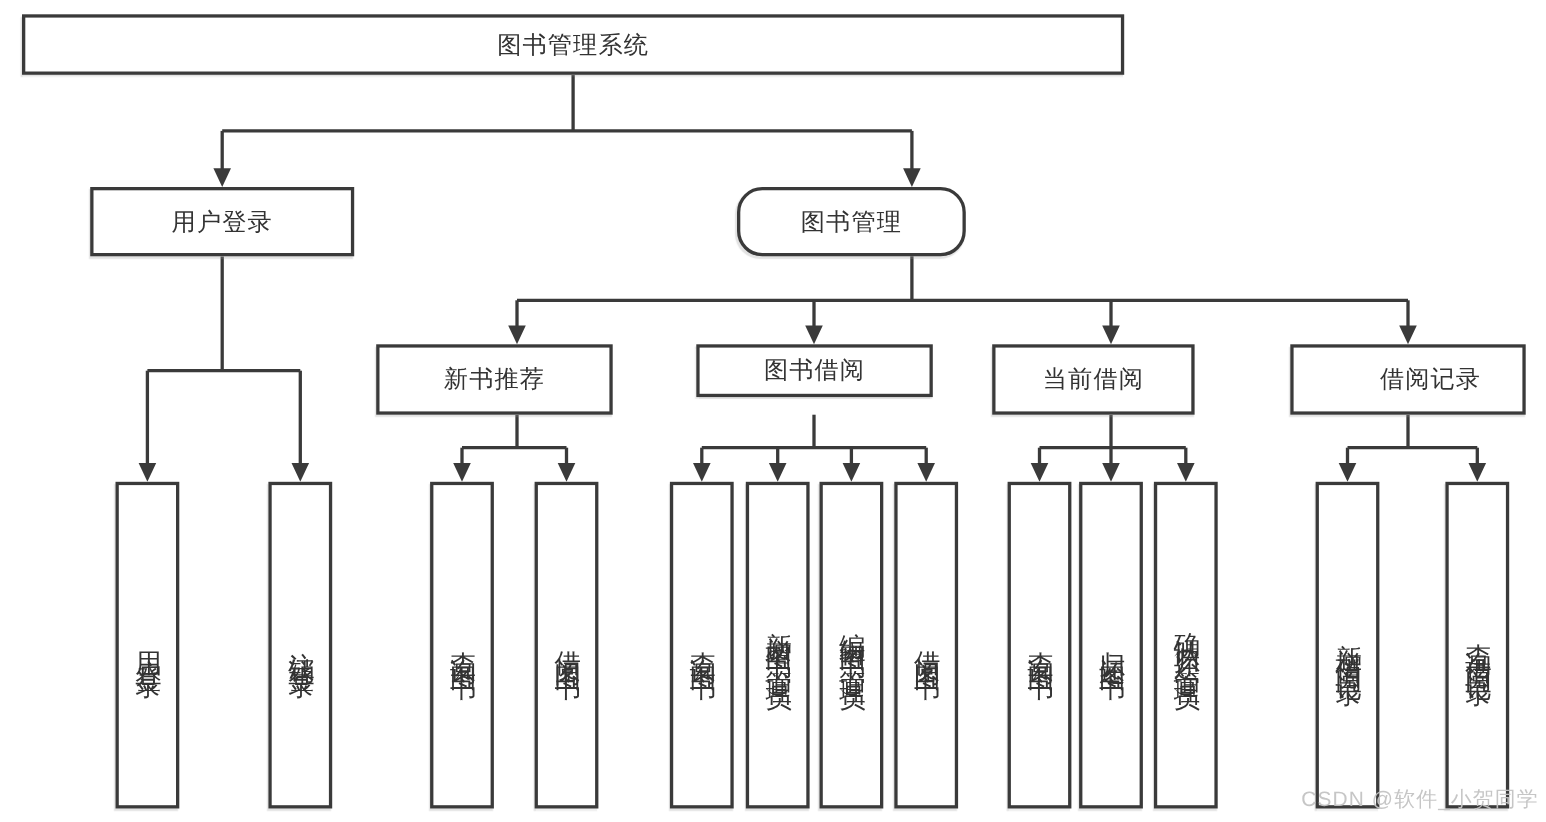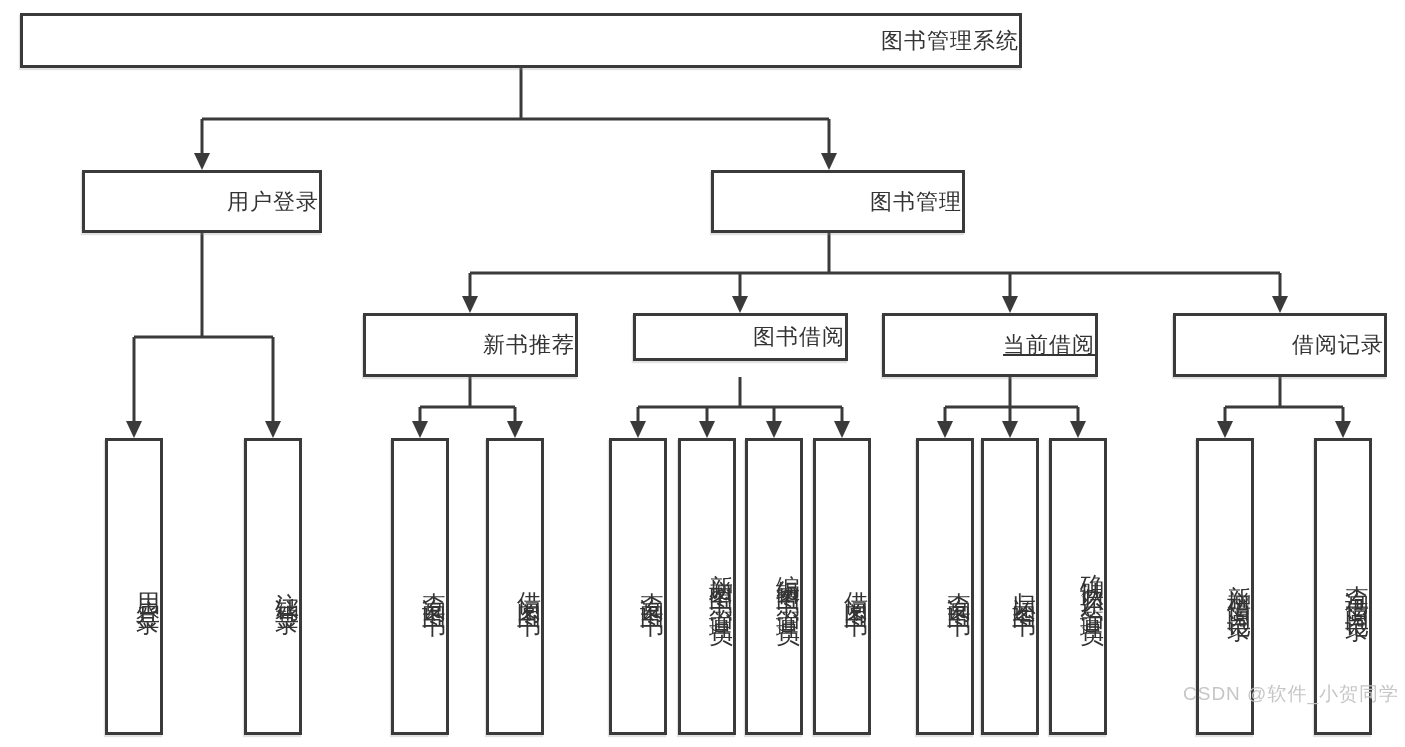--- a/index.html
+++ b/index.html
@@ -2,21 +2,21 @@
 <html><head>
 <meta charset="utf-8">
 <style>
   html,body{margin:0;padding:0;background:#ffffff;}
   body{font-family:"Liberation Sans", sans-serif;}
   .canvas{position:relative;width:1405px;height:747px;background:#ffffff;overflow:hidden;}
   .wires{position:absolute;left:0;top:0;z-index:1;}
   .node{
     position:absolute;box-sizing:border-box;z-index:2;
     border:3px solid #3a3a3a;background:#ffffff;
-    display:flex;align-items:center;justify-content:flex-end;
+    display:flex;align-items:center;justify-content:center;
     color:#333333;font-size:22px;letter-spacing:1px;
     box-shadow:-1px 2px 1px rgba(150,150,150,0.28);
   }
   .leaf span{
     writing-mode:vertical-rl;text-orientation:mixed;
     font-size:24px;line-height:1;letter-spacing:7px;
     color:#333333;white-space:nowrap;
   }
   .watermark{
     position:absolute;z-index:3;font-size:19px;letter-spacing:1px;
@@ -94,31 +94,31 @@
     </g>
   </svg>
 
   <div class="node" style="left:20px;top:13px;width:1002px;height:55px;">
     <span>图书管理系统</span>
   </div>
 
   <div class="node" style="left:82px;top:170px;width:240px;height:63px;">
     <span>用户登录</span>
   </div>
-  <div class="node" style="left:711px;top:170px;width:254px;height:63px;">
+  <div class="node" style="left:670px;top:170px;width:208px;height:63px;border-radius:23px;">
     <span>图书管理</span>
   </div>
 
-  <div class="node" style="left:363px;top:313px;width:215px;height:64px;">
+  <div class="node" style="left:342px;top:313px;width:215px;height:64px;">
     <span>新书推荐</span>
   </div>
   <div class="node" style="left:633px;top:313px;width:215px;height:48px;">
     <span>图书借阅</span>
   </div>
-  <div class="node" style="left:882px;top:313px;width:216px;height:64px;text-decoration:underline;">
+  <div class="node" style="left:902px;top:313px;width:184px;height:64px;">
     <span>当前借阅</span>
   </div>
   <div class="node" style="left:1173px;top:313px;width:214px;height:64px;padding-left:41px;">
     <span>借阅记录</span>
   </div>
 
   <div class="node leaf" style="left:105px;top:438px;width:58px;height:297px;">
     <span>用户登录</span>
   </div>
   <div class="node leaf" style="left:244px;top:438px;width:58px;height:297px;">
@@ -155,15 +155,15 @@
     <span>确认归还（管理员）</span>
   </div>
 
   <div class="node leaf" style="left:1196px;top:438px;width:58px;height:297px;">
     <span>新增借阅记录</span>
   </div>
   <div class="node leaf" style="left:1314px;top:438px;width:58px;height:297px;">
     <span>查询借阅记录</span>
   </div>
 
-  <div class="watermark" style="left:1183px;top:681px;">CSDN @软件_小贺同学</div>
+  <div class="watermark" style="left:1183px;top:714px;">CSDN @软件_小贺同学</div>
 
 </div>
 
 </body></html>

